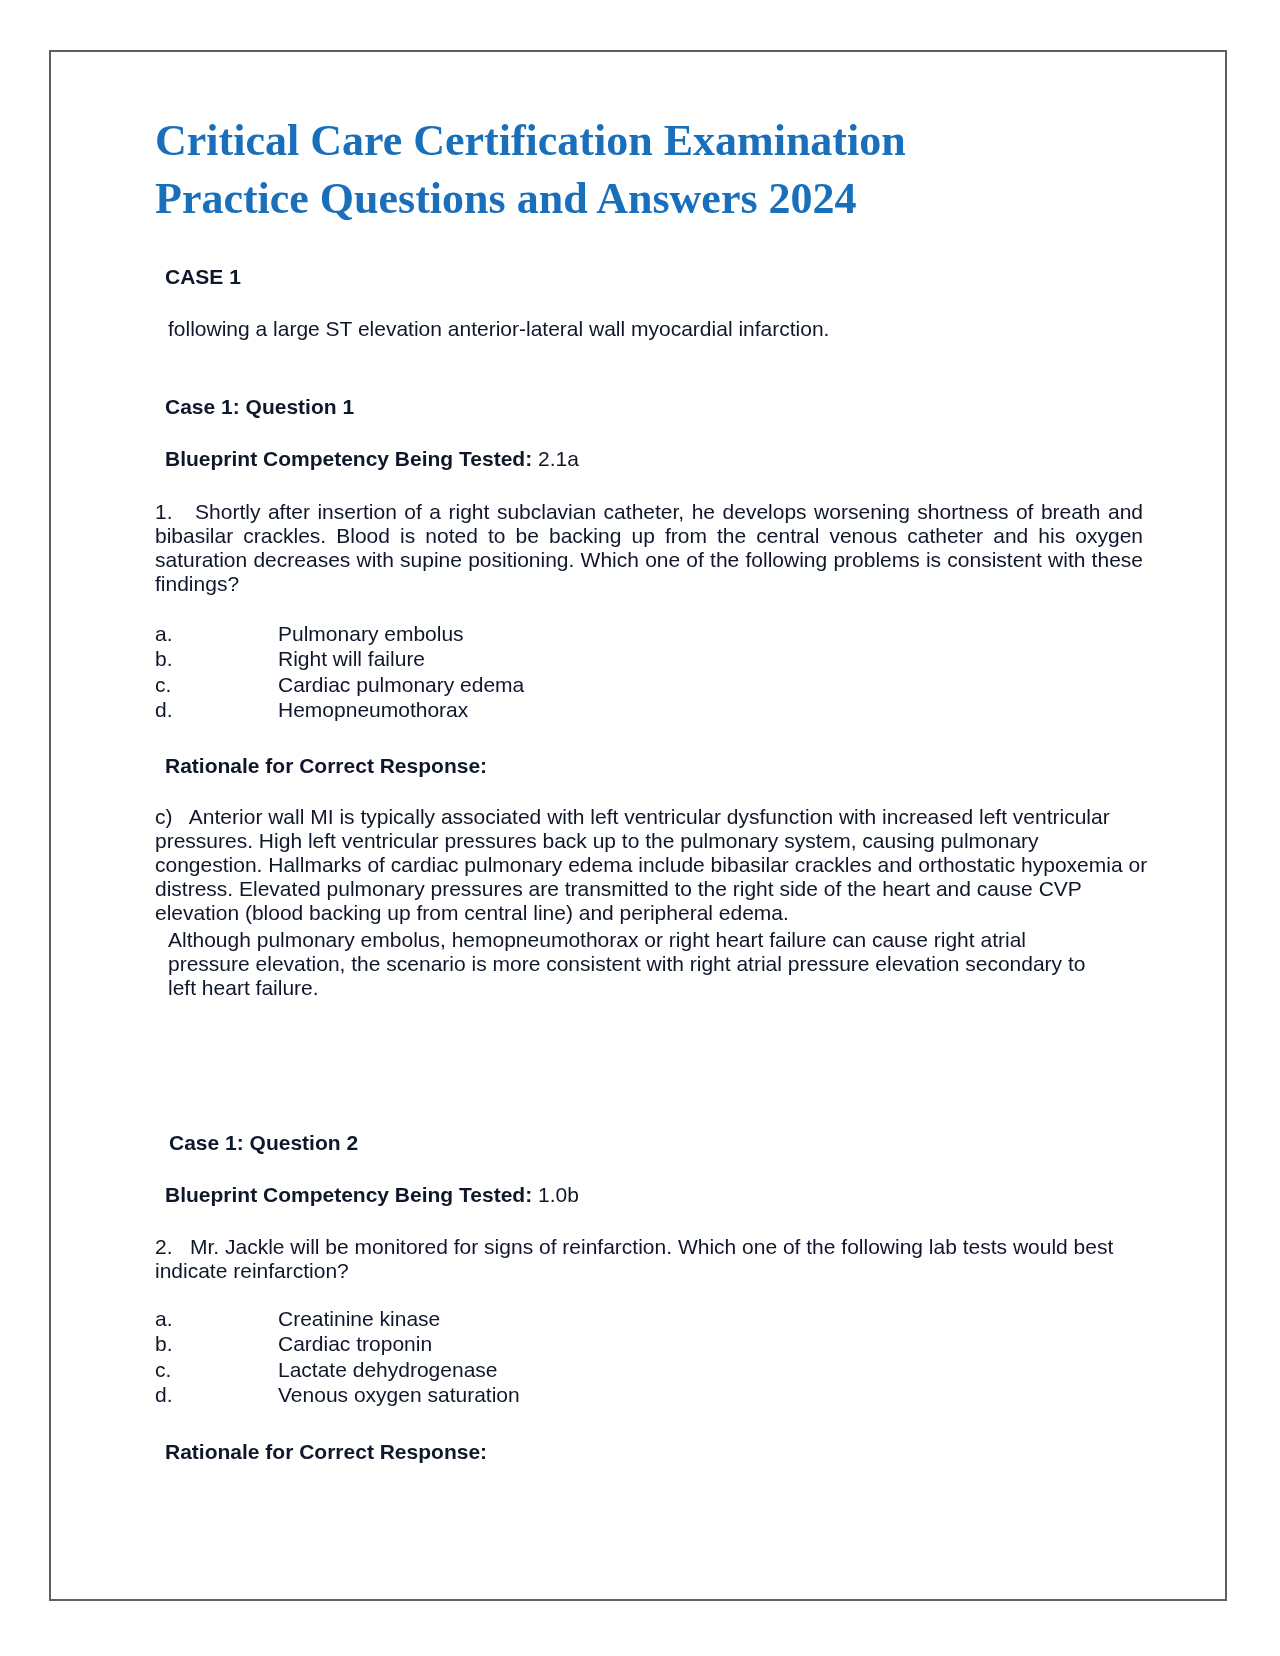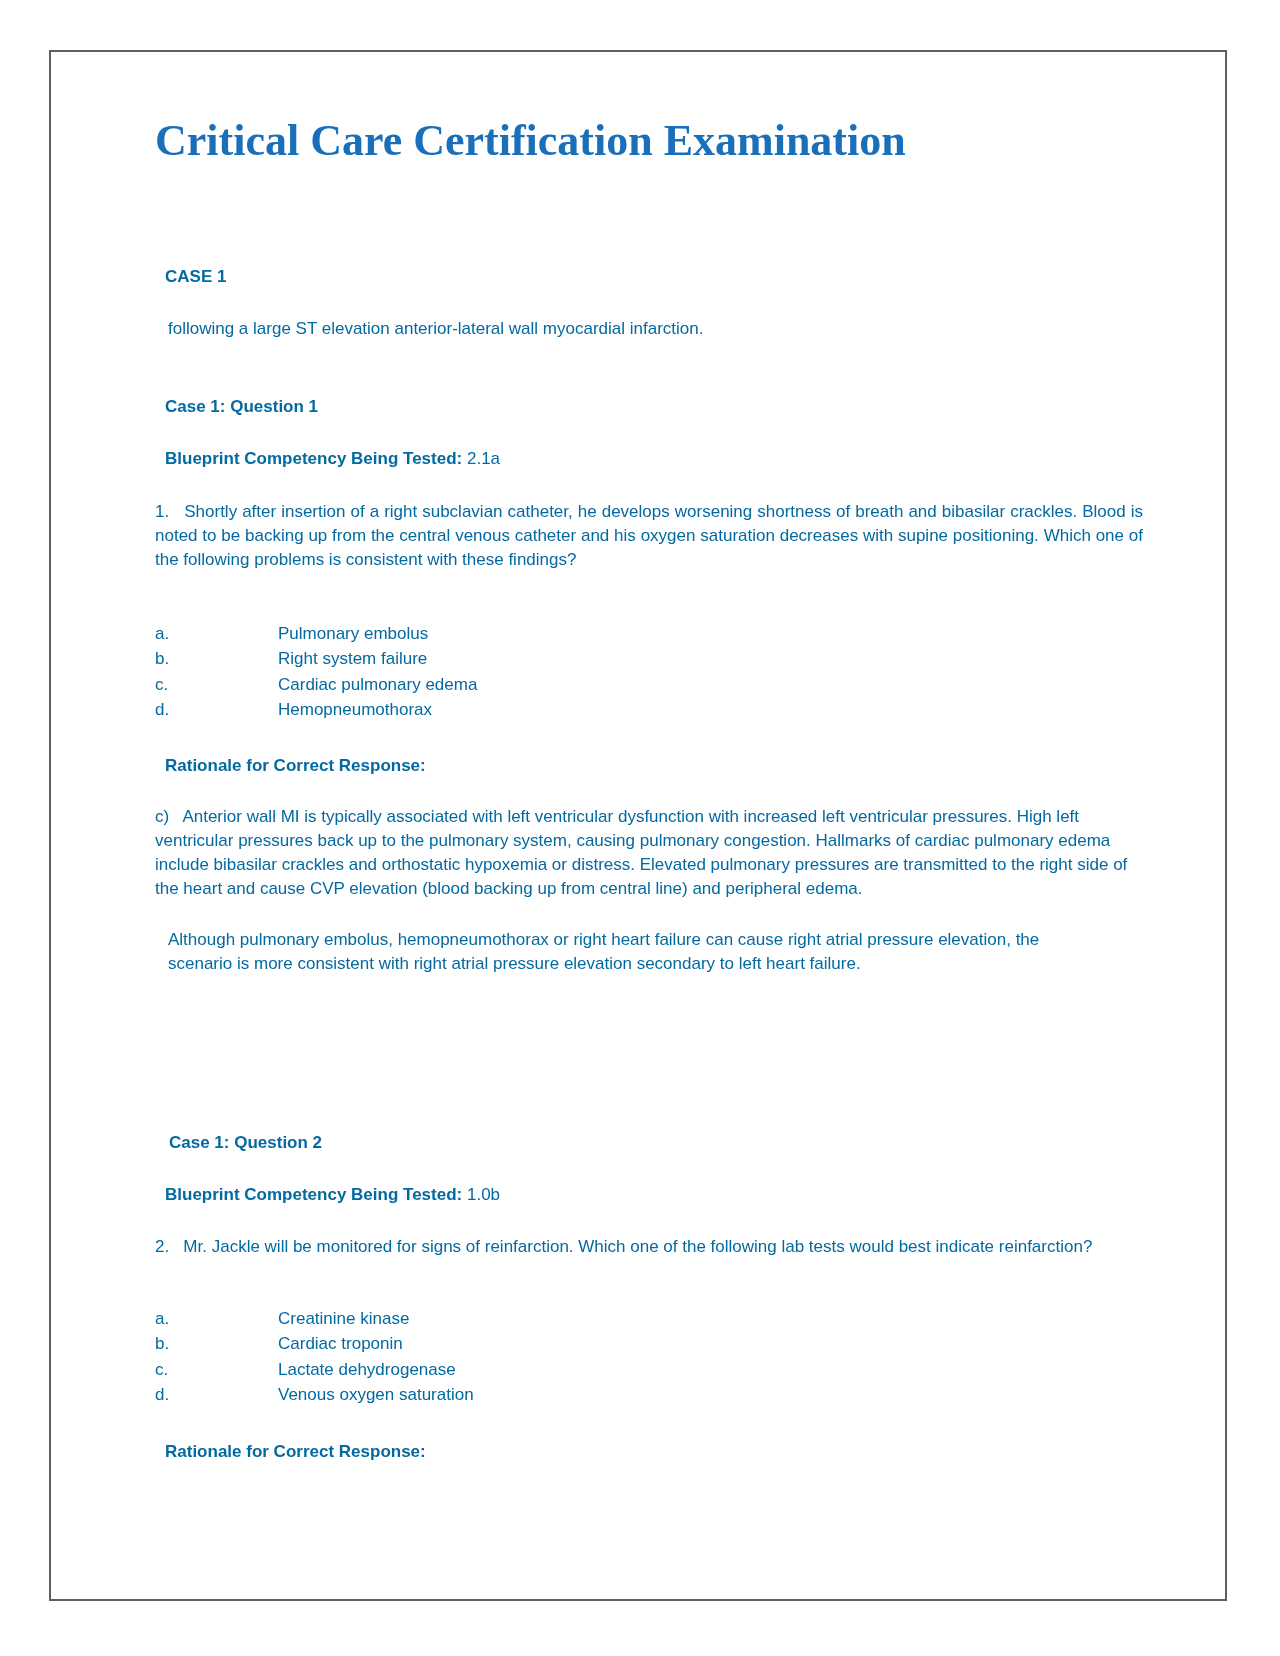--- a/index.html
+++ b/index.html
@@ -7,33 +7,34 @@
   .page {
     position: absolute; left: 49px; top: 50px; width: 1178px; height: 1551px;
     border: 2px solid #5f5f5f; box-sizing: border-box; background: #fff;
   }
   .abs { position: absolute; margin-left: 17px; }
   .title {
     left: 138px; top: 112px; width: 1000px;
     font-family: "Liberation Serif", "DejaVu Serif", serif;
     font-weight: bold; font-size: 44px; line-height: 58px; color: #1a6fba;
   }
-  .txt { font-family: "Liberation Sans", "DejaVu Sans", sans-serif; color: #0369a1; font-size: 17px; line-height: 24px; }
+  .txt { font-family: "Liberation Sans", "DejaVu Sans", sans-serif; color: #0f172a; font-size: 21px; line-height: 24px; }
   .bold { font-weight: bold; }
   .justify { text-align: justify; }
   .opt-row { display: flex; height: 25.5px; align-items: center; }
   .opt-letter { width: 123px; }
 </style>
 </head>
 <body>
 
 <div class="page"></div>
 
 <div class="abs title">
   <div>Critical Care Certification Examination</div>
+  <div>Practice Questions and Answers 2024</div>
 </div>
 
 <div class="abs txt bold" style="left:148px; top:265px;">CASE 1</div>
 
 <div class="abs txt" style="left:151px; top:317px; width:960px;">
   <div>following a large ST elevation anterior-lateral wall myocardial infarction.</div>
 </div>
 
 <div class="abs txt bold" style="left:148px; top:395px;">Case 1: Question 1</div>
 
@@ -44,21 +45,21 @@
 
 <div class="abs txt justify" style="left:138px; top:500px; width:988px;">1.&nbsp;&nbsp; Shortly after insertion of a right subclavian catheter, he develops worsening shortness of breath and bibasilar crackles. Blood is noted to be backing up from the central venous catheter and his oxygen saturation decreases with supine positioning. Which one of the following problems is consistent with these findings?</div>
 
 <div class="abs txt" style="left:138px; top:621px; width:600px;">
   <div class="opt-row">
     <span class="opt-letter">a.</span>
     <span>Pulmonary embolus</span>
   </div>
   <div class="opt-row">
     <span class="opt-letter">b.</span>
-    <span>Right system failure</span>
+    <span>Right will failure</span>
   </div>
   <div class="opt-row">
     <span class="opt-letter">c.</span>
     <span>Cardiac pulmonary edema</span>
   </div>
   <div class="opt-row">
     <span class="opt-letter">d.</span>
     <span>Hemopneumothorax</span>
   </div>
 </div>

